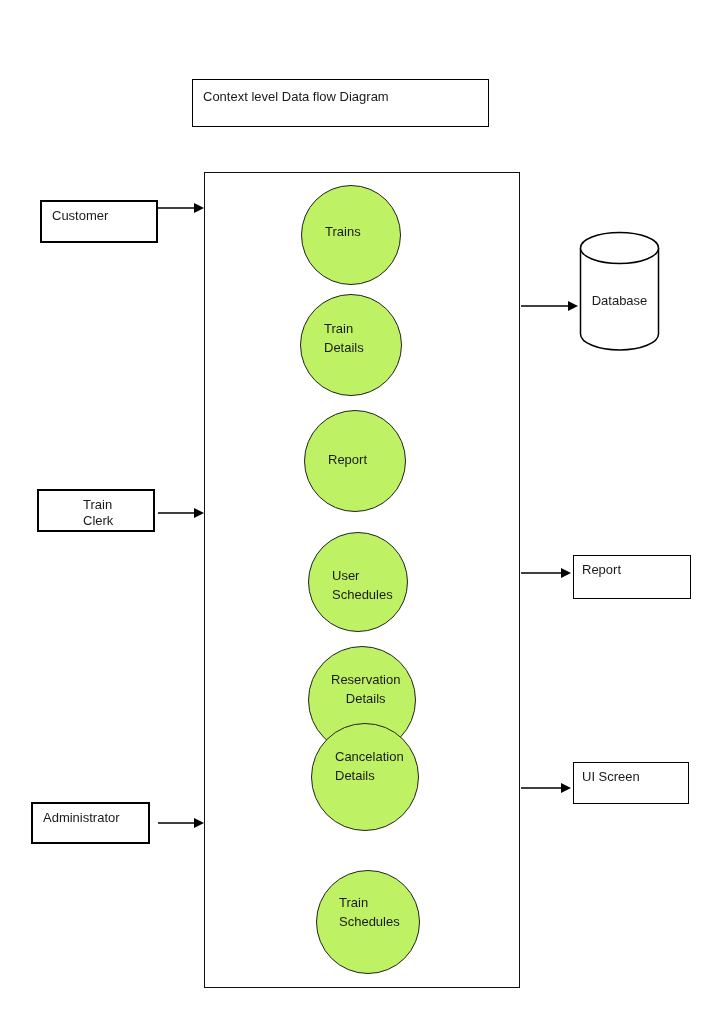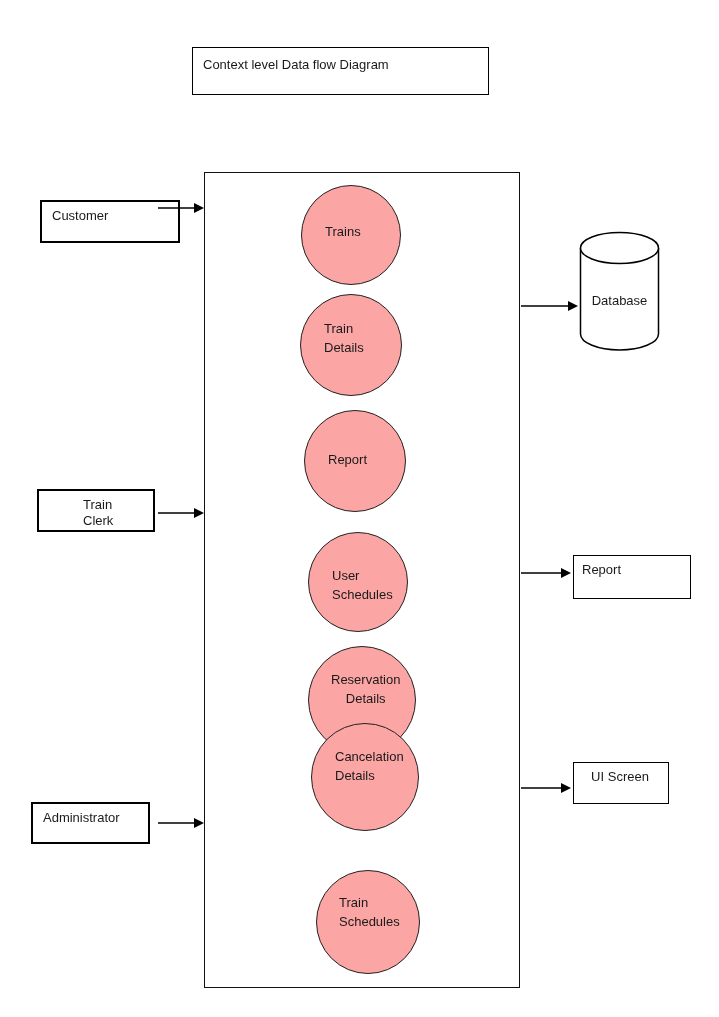--- a/index.html
+++ b/index.html
@@ -15,34 +15,34 @@
   .abs { position: absolute; box-sizing: border-box; }
   .rect-box {
     position: absolute;
     box-sizing: border-box;
     background: #ffffff;
     border: 2px solid #000000;
     font-size: 13px;
     line-height: 16px;
     padding: 6px 10px;
   }
-  .thin { border-width: 1px; }
+  .thin { border-width: 1px; margin-top: 32px; }
   .med  { border-width: 1.5px; }
   .boundary {
     position: absolute;
     box-sizing: border-box;
     border: 1.5px solid #111111;
     background: #ffffff;
   }
   .process {
     position: absolute;
     box-sizing: border-box;
     border: 1.2px solid #222222;
     border-radius: 50%;
-    background: #fca5a5;
+    background: #bef264;
     display: flex;
     align-items: center;
   }
   .process-label {
     padding-left: 23px;
     font-size: 13px;
     line-height: 19px;
     transform: translateY(-7px);
   }
   .process-label span { display: block; }
@@ -59,21 +59,21 @@
 <body>
 
 <div class="page">
 
   <div class="rect-box thin" style="left:192px; top:47px; width:297px; height:48px; padding-top:9px;">
     <span>Context level Data flow Diagram</span>
   </div>
 
   <div class="boundary" style="left:204px; top:172px; width:316px; height:816px;"></div>
 
-  <div class="rect-box" style="left:40px; top:200px; width:140px; height:43px;">
+  <div class="rect-box" style="left:40px; top:200px; width:118px; height:43px;">
     <span>Customer</span>
   </div>
 
   <div class="rect-box" style="left:37px; top:489px; width:118px; height:43px;padding-left:44px;">
     <span>Train Clerk</span>
   </div>
 
   <div class="rect-box" style="left:31px; top:802px; width:119px; height:42px;">
     <span>Administrator</span>
   </div>
@@ -132,21 +132,21 @@
       <path d="M 1.5,17 L 1.5,103 A 39 16 0 0 0 79.5,103 L 79.5,17" fill="none" stroke="#000000" stroke-width="1.5"></path>
       <ellipse cx="40.5" cy="17" rx="39" ry="15.5" fill="#ffffff" stroke="#000000" stroke-width="1.5"></ellipse>
     </svg>
   </div>
   <div class="cyl-label" style="left:581px; top:273px; width:77px;margin-top:20px;">Database</div>
 
   <div class="rect-box med" style="left:573px; top:555px; width:118px; height:44px; padding-left:8px;">
     <span>Report</span>
   </div>
 
-  <div class="rect-box med" style="left:573px; top:762px; width:96px; height:42px; padding-left:8px;text-align:center;">
+  <div class="rect-box med" style="left:573px; top:762px; width:116px; height:42px; padding-left:8px;">
     <span>UI Screen</span>
   </div>
 
   <div class="arrow" style="left:158px; top:202px; width:46px;">
     <svg width="46" height="12" viewBox="0 0 46 12">
       <line x1="0" y1="6" x2="37" y2="6" stroke="#000000" stroke-width="1.5"></line>
       <polygon points="36,1 46,6 36,11" fill="#000000"></polygon>
     </svg>
   </div>
 

